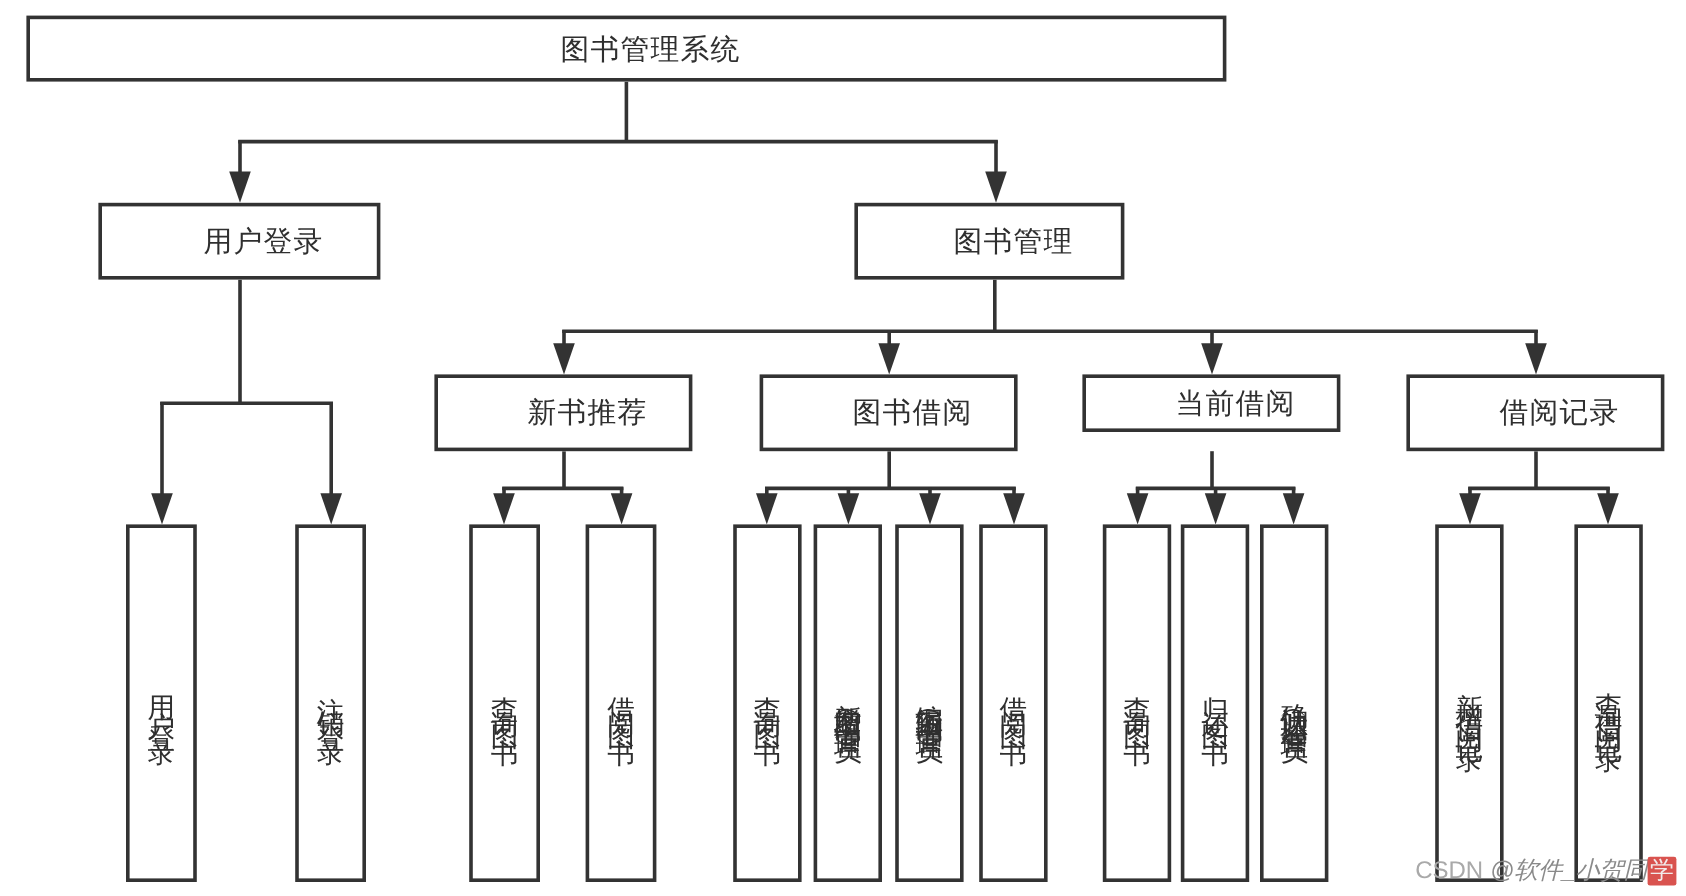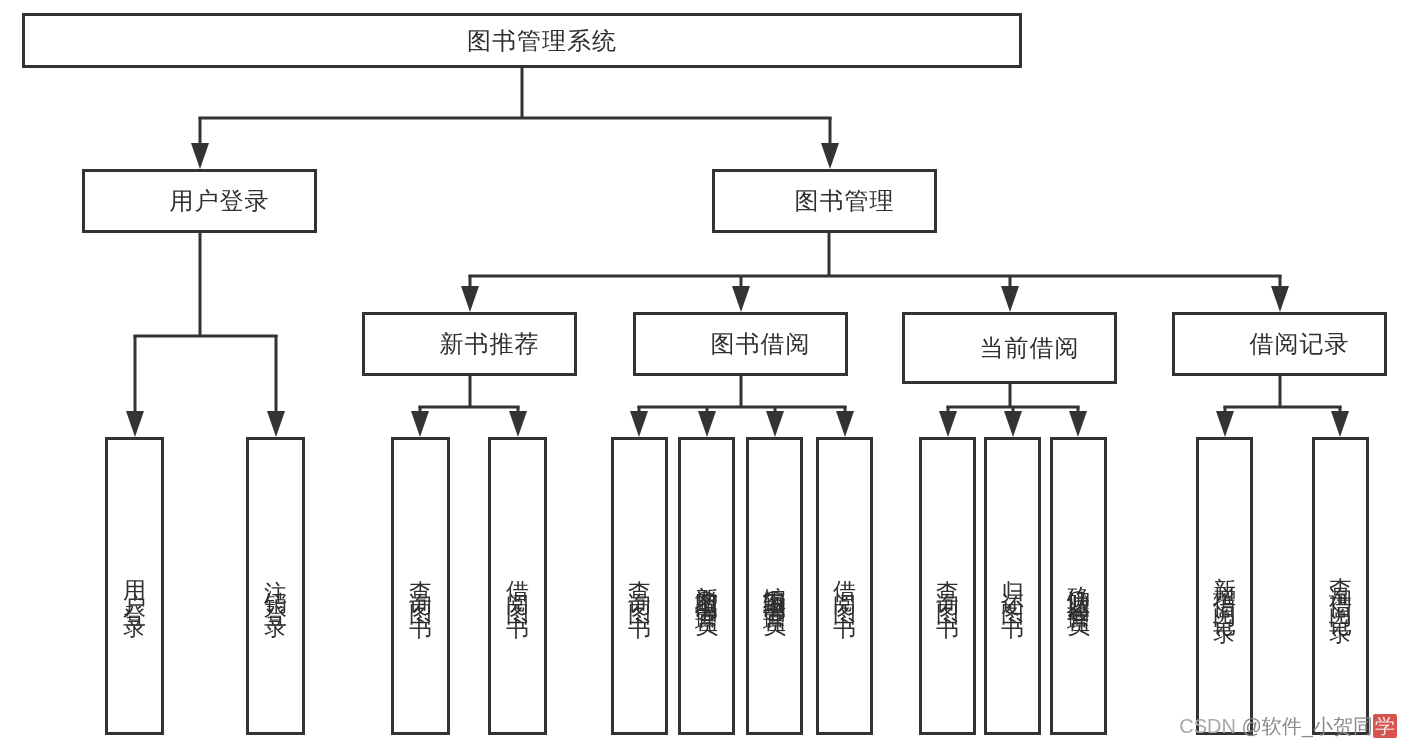--- a/index.html
+++ b/index.html
@@ -21,21 +21,21 @@
     font-size:23px;line-height:1;white-space:nowrap;
   }
   .vt-4 span{letter-spacing:12px;}
   .vt-6 span{letter-spacing:9px;}
   .vt-9 span{letter-spacing:4px;}
   .watermark{
     position:absolute;right:8px;bottom:8px;font-size:20px;line-height:26px;
     white-space:nowrap;pointer-events:none;
   }
   .wm-prefix{color:var(--wm-gray-light,#a9a9a9);}
-  .wm-handle{color:var(--wm-gray,#8a8a8a);}
+  .wm-handle{color:var(--wm-gray,#8a8a8a);font-style:italic;}
   .wm-highlight{
     color:#f2eaea;background:var(--wm-red,#d9534f);
     padding:1px 2px;border-radius:2px;
   }
 </style>
 </head>
 <body>
 
 <div class="canvas">
 
@@ -111,21 +111,21 @@
   <div class="node hbox" style="left:712px;top:169px;width:225px;height:64px;">
     <span>图书管理</span>
   </div>
 
   <div class="node hbox" style="left:362px;top:312px;width:215px;height:64px;">
     <span>新书推荐</span>
   </div>
   <div class="node hbox" style="left:633px;top:312px;width:215px;height:64px;">
     <span>图书借阅</span>
   </div>
-  <div class="node hbox" style="left:902px;top:312px;width:215px;height:72px;align-items:center;">
+  <div class="node hbox" style="left:902px;top:312px;width:215px;height:48px;align-items:center;">
     <span>当前借阅</span>
   </div>
   <div class="node hbox" style="left:1172px;top:312px;width:215px;height:64px;">
     <span>借阅记录</span>
   </div>
 
   <div class="node vbox vt-4" style="left:105px;top:437px;width:59px;height:298px;">
     <span>用户登录</span>
   </div>
   <div class="node vbox vt-4" style="left:246px;top:437px;width:59px;height:298px;">

